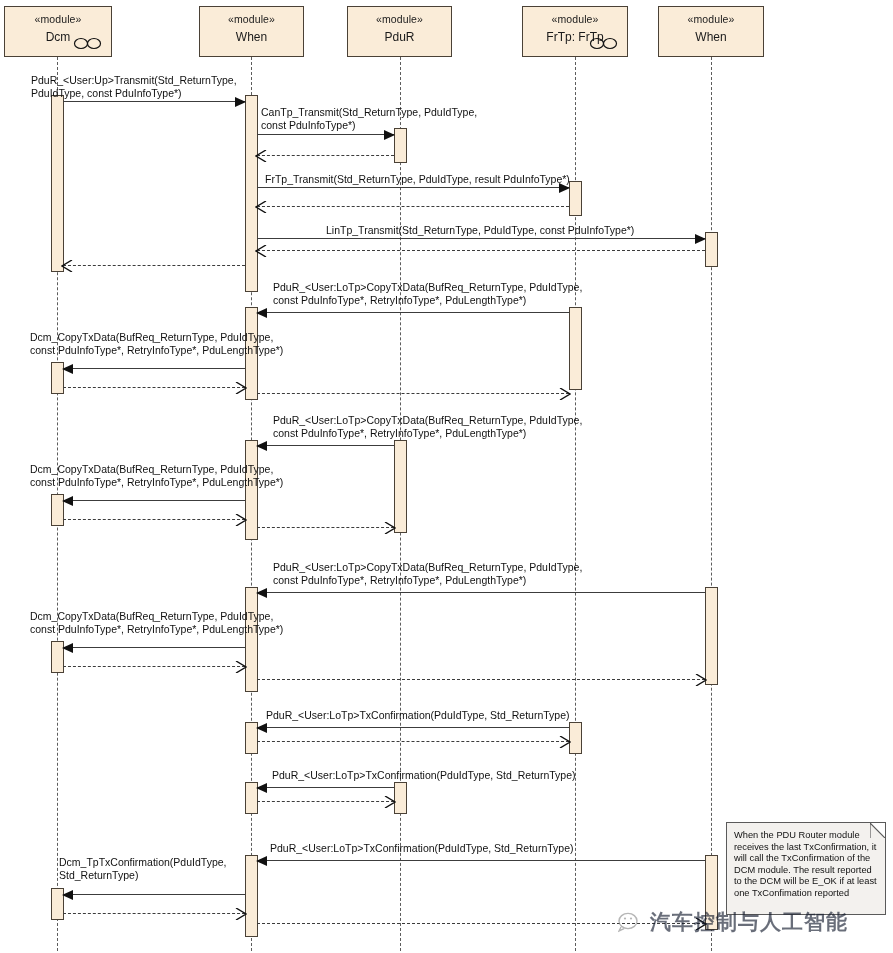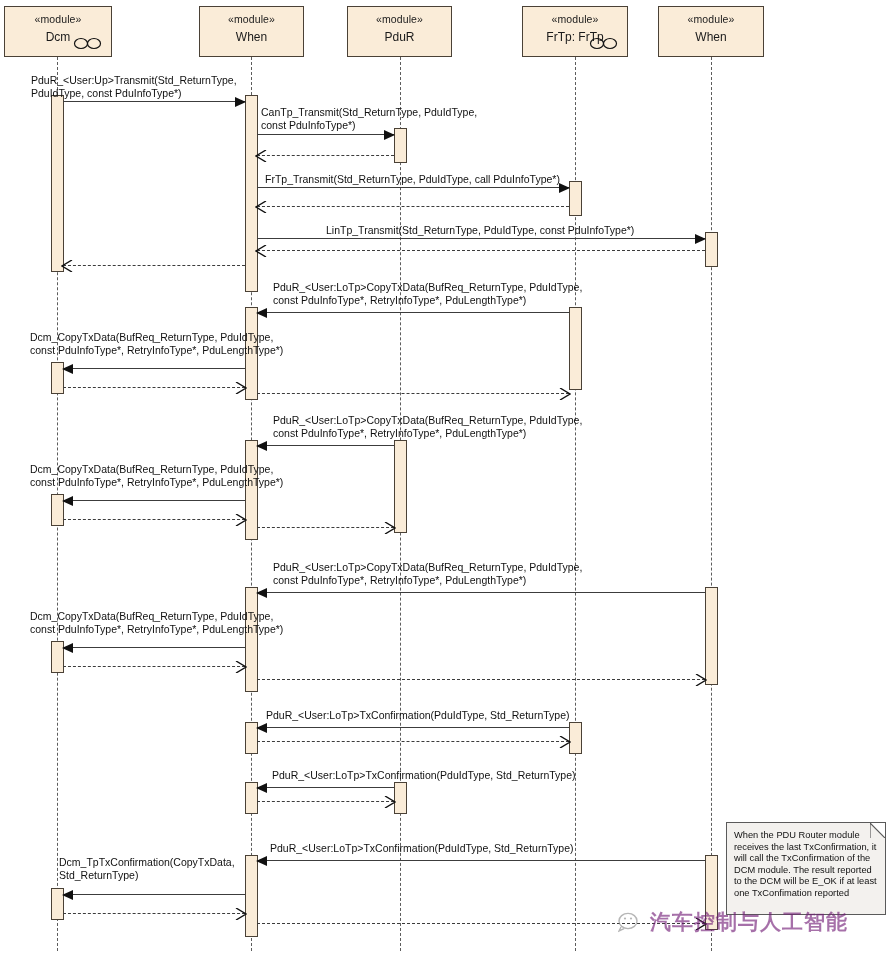--- a/index.html
+++ b/index.html
@@ -128,21 +128,21 @@
     position:absolute;
     display:flex;
     align-items:center;
     gap:6px;
     opacity:.62;
     pointer-events:none;
   }
   .watermark .wm-text{
     font-size:21px;
     font-weight:bold;
-    color:#701a75;
+    color:#0f172a;
     letter-spacing:1px;
     white-space:nowrap;
   }
   .watermark .wm-logo{width:26px;height:22px;}
 </style>
 </head>
 <body>
 
 <div id="canvas">
 
@@ -192,21 +192,21 @@
       <div class="msg ret" style="left: 257px; top: 155px; width: 137px;">
         <span class="openhead left">
           <svg viewBox="0 0 12 12" width="12" height="12">
             <path d="M11 0 L1 6 L11 12" fill="none" stroke="#111" stroke-width="1.4"></path>
           </svg>
         </span>
       </div>
       <div class="msg" style="left: 257px; top: 187px; width: 312px;">
         <span class="arrowhead right"></span>
       </div>
-      <div class="msglabel" style="left: 265px; top: 173px;">FrTp_Transmit(Std_ReturnType, PduIdType, call PduInfoType*)</div>
+      <div class="msglabel" style="left: 265px; top: 173px;">FrTp_Transmit(Std_ReturnType, PduIdType, result PduInfoType*)</div>
       <div class="msg ret" style="left: 257px; top: 206px; width: 312px;">
         <span class="openhead left">
           <svg viewBox="0 0 12 12" width="12" height="12">
             <path d="M11 0 L1 6 L11 12" fill="none" stroke="#111" stroke-width="1.4"></path>
           </svg>
         </span>
       </div>
       <div class="msg" style="left: 257px; top: 238px; width: 448px;">
         <span class="arrowhead right"></span>
       </div>
@@ -319,21 +319,21 @@
           </svg>
         </span>
       </div>
       <div class="msg" style="left: 257px; top: 860px; width: 448px;">
         <span class="arrowhead left"></span>
       </div>
       <div class="msglabel" style="left: 270px; top: 842px;">PduR_&lt;User:LoTp&gt;TxConfirmation(PduIdType, Std_ReturnType)</div>
       <div class="msg" style="left: 63px; top: 894px; width: 182px;">
         <span class="arrowhead left"></span>
       </div>
-      <div class="msglabel" style="left: 59px; top: 856px;">Dcm_TpTxConfirmation(CopyTxData,
+      <div class="msglabel" style="left: 59px; top: 856px;">Dcm_TpTxConfirmation(PduIdType,
 Std_ReturnType)</div>
       <div class="msg ret" style="left: 63px; top: 913px; width: 182px;">
         <span class="openhead right">
           <svg viewBox="0 0 12 12" width="12" height="12">
             <path d="M1 0 L11 6 L1 12" fill="none" stroke="#111" stroke-width="1.4"></path>
           </svg>
         </span>
       </div>
       <div class="msg ret" style="left: 257px; top: 923px; width: 448px;">
         <span class="openhead right">

